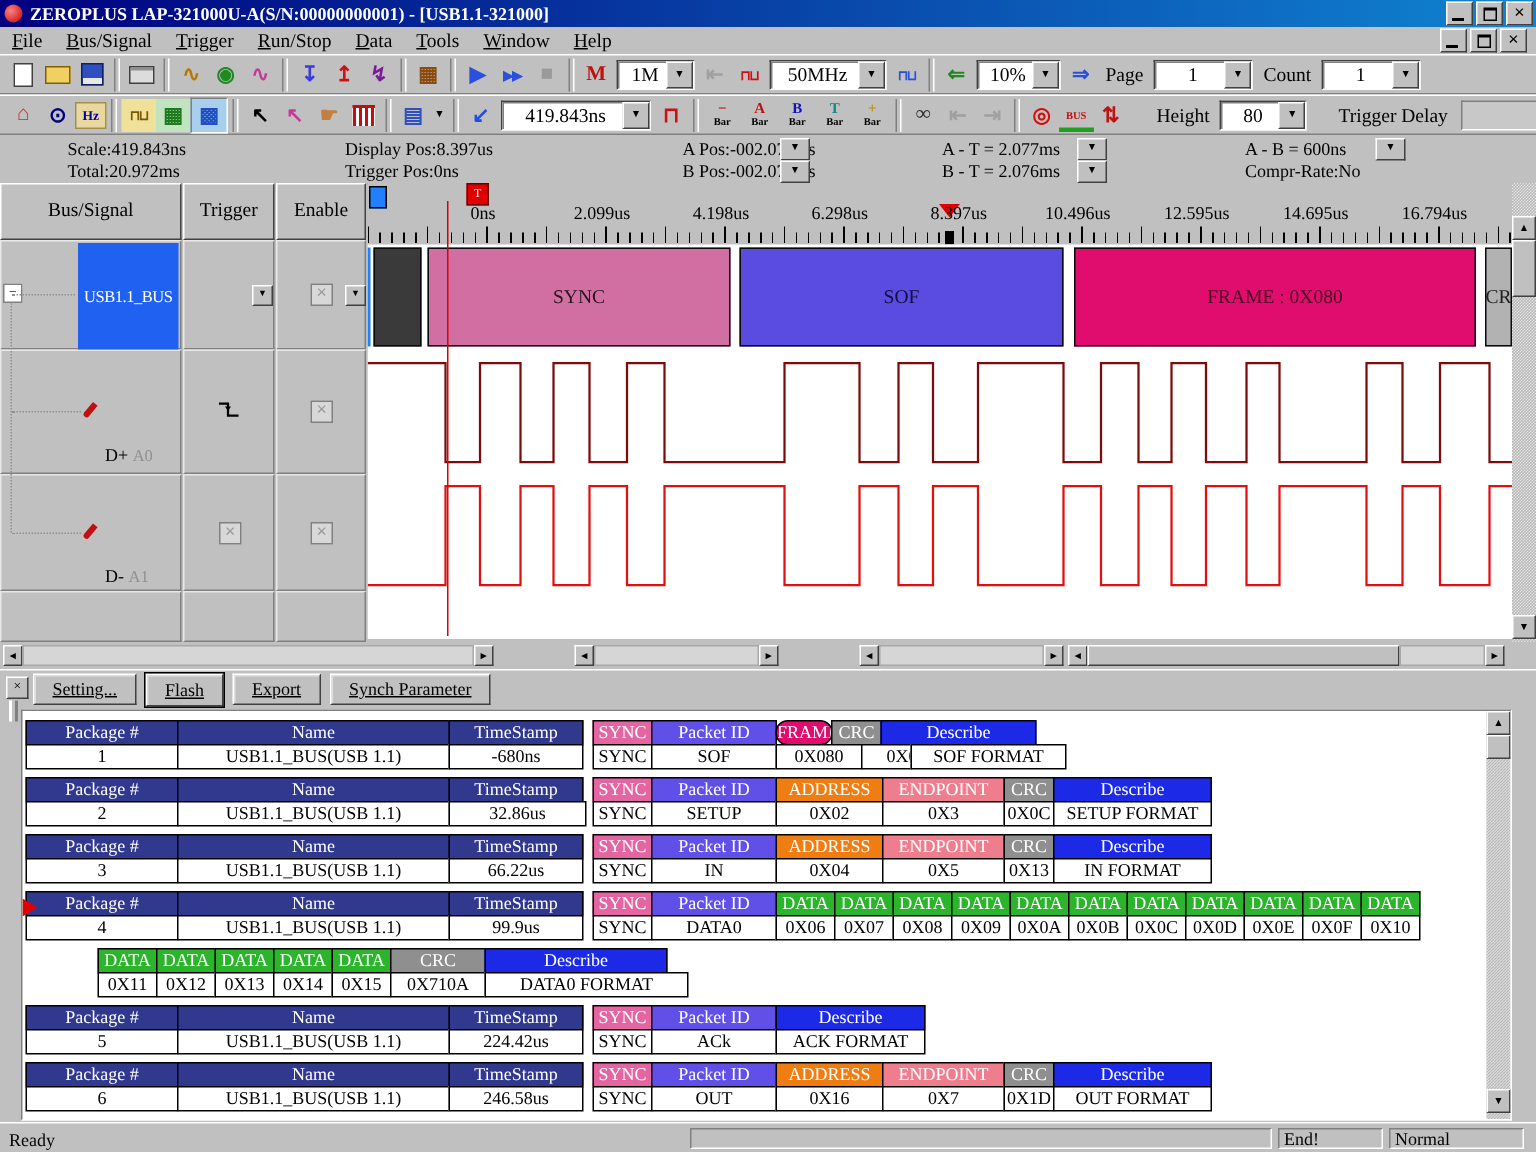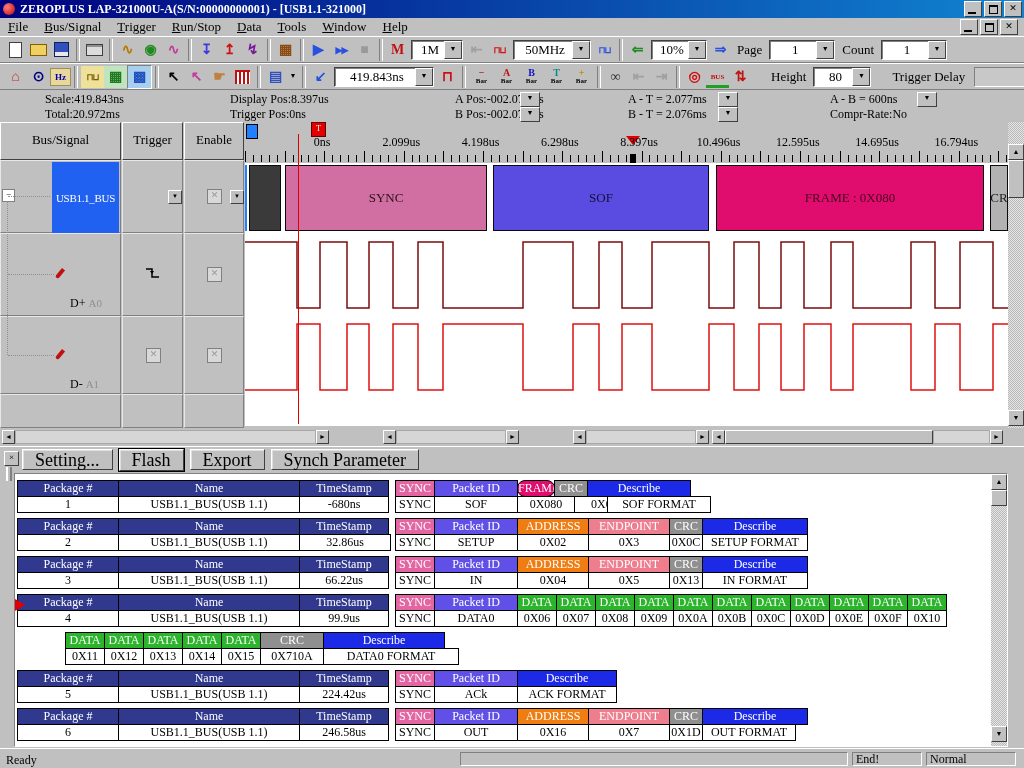--- a/index.html
+++ b/index.html
@@ -102,21 +102,21 @@
   .strack{position:absolute;height:14px;background:#d6d6d6;border:1px solid #a8a8a8;box-sizing:border-box;}
   .sthumb{position:absolute;height:14px;background:#c0c0c0;border:1px solid;border-color:#fff #404040 #404040 #fff;box-sizing:border-box;}
   .vthumb{position:absolute;width:16px;background:#c0c0c0;border:1px solid;border-color:#fff #404040 #404040 #fff;box-sizing:border-box;}
   
   #panelrow{position:absolute;left:0;top:446px;width:1024px;height:27px;background:#c0c0c0;border-top:1px solid #fff;}
   #panelclose{position:absolute;left:4px;top:4px;width:13px;height:13px;background:#c0c0c0;border:1px solid;
               border-color:#fff #404040 #404040 #fff;font-size:9px;line-height:11px;text-align:center;}
   #grip{position:absolute;left:6px;top:20px;width:2px;height:14px;border-left:2px solid #fff;border-right:2px solid #808080;}
   #panelbtns{position:absolute;left:22px;top:2px;display:flex;gap:6px;}
   .pbtn{height:21px;background:#c0c0c0;border:1px solid;border-color:#fff #404040 #404040 #fff;
-        box-shadow:inset 1px 1px 0 #dfdfdf;font-family:"Liberation Serif",serif;font-size:18px;padding:0 12px;}
+        box-shadow:inset 1px 1px 0 #dfdfdf;font-family:"Liberation Serif",serif;font-size:12px;padding:0 12px;text-decoration:underline;}
   .defbtn{outline:1px solid #000;height:22px;}
   
   #tablewrap{position:absolute;left:14px;top:473px;width:994px;height:274px;background:#fff;
              border:1px solid;border-color:#808080 #fff #fff #808080;box-sizing:border-box;overflow:hidden;}
   #packets{position:absolute;left:0;top:0;width:970px;height:272px;}
   .prow{position:absolute;display:flex;height:17px;}
   .pcell{flex:none;box-sizing:border-box;height:17px;border:1px solid #000;margin-left:-1px;background:#fff;
          font-size:12px;line-height:14px;text-align:center;overflow:hidden;white-space:nowrap;}
   .prow .pcell:first-child{margin-left:0;}
   .phdr{color:#fff;}
@@ -585,21 +585,21 @@
           <div class="pcell phdr" style="width: 82px; background: rgb(238, 126, 142);">ENDPOINT</div>
           <div class="pcell phdr" style="width: 34px; background: rgb(143, 143, 143);">CRC</div>
           <div class="pcell phdr" style="width: 106px; background: rgb(28, 42, 232);">Describe</div>
         </div>
         <div class="prow" style="left: 380px; top: 250px;">
           <div class="pcell" style="width: 40px;">SYNC</div>
           <div class="pcell" style="width: 84px;">OUT</div>
           <div class="pcell" style="width: 72px;">0X16</div>
           <div class="pcell" style="width: 82px;">0X7</div>
           <div class="pcell" style="width: 34px;">0X1D</div>
-          <div class="pcell" style="width: 94px;">OUT FORMAT</div>
+          <div class="pcell" style="width: 106px;">OUT FORMAT</div>
         </div>
       </div>
     <div class="abs dither" style="left:976px;top:0;width:16px;height:272px">
       <div class="sbtn vbtn" style="left:0;top:0">▲</div>
       <div class="vthumb" style="left:0;top:16px;height:16px"></div>
       <div class="sbtn vbtn" style="left:0;top:252px">▼</div>
     </div>
   </div>
 
   <div id="statusbar">

